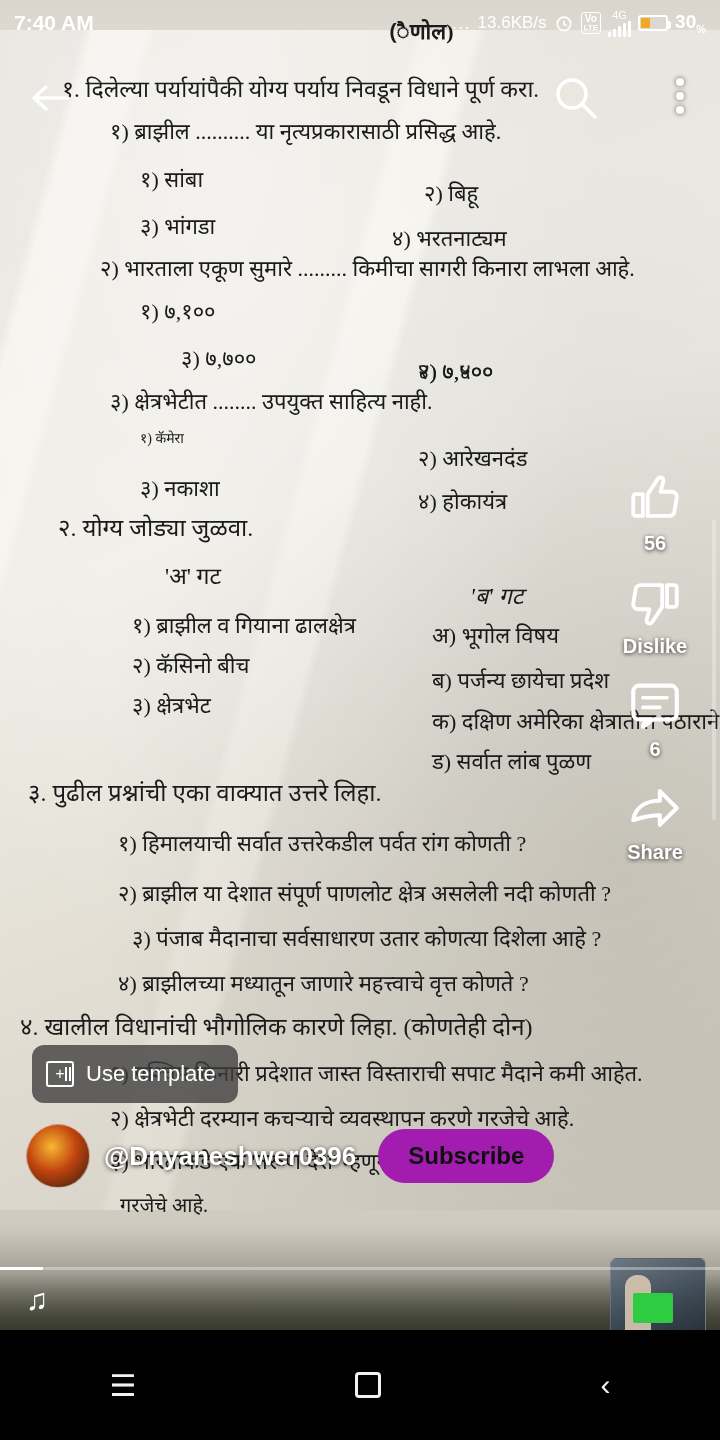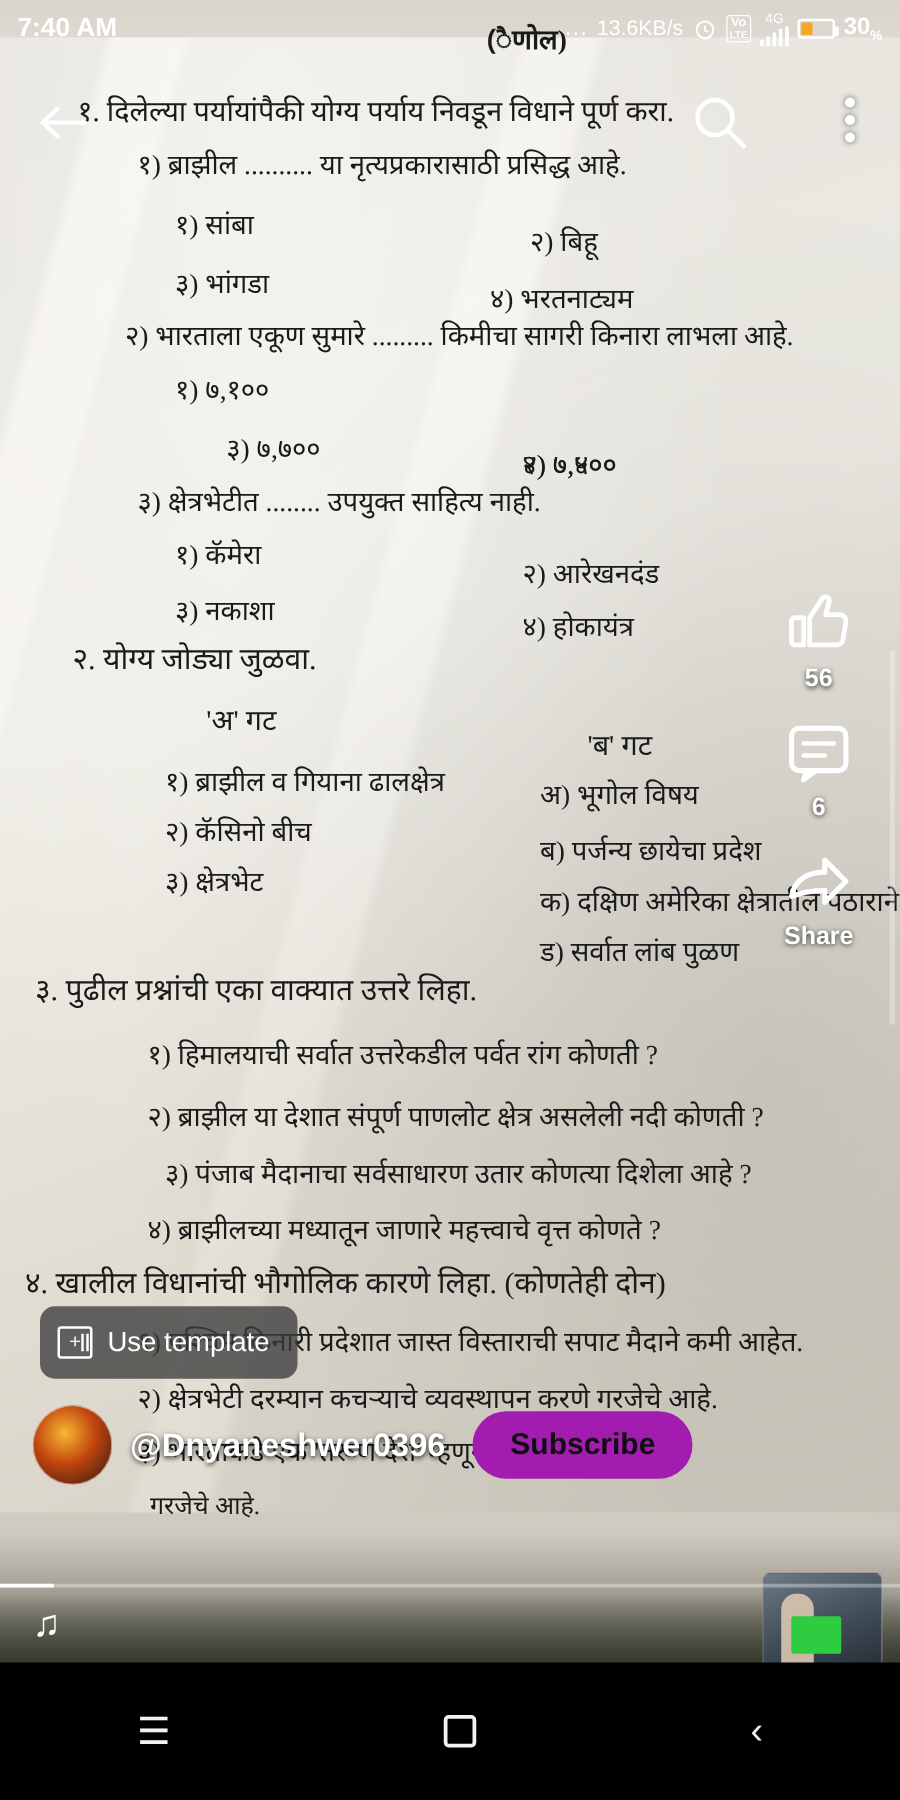--- a/index.html
+++ b/index.html
@@ -169,27 +169,27 @@
           <div class="ln" style="left: 140px; top: 166px; font-size: 22px;">१)  सांबा</div>
           <div class="ln" style="left: 424px; top: 180px; font-size: 22px;">२) बिहू</div>
           <div class="ln" style="left: 140px; top: 213px; font-size: 22px;">३)  भांगडा</div>
           <div class="ln" style="left: 392px; top: 225px; font-size: 22px;">४)  भरतनाट्यम</div>
           <div class="ln" style="left: 100px; top: 255px; font-size: 22px;">२) भारताला एकूण सुमारे ......... किमीचा सागरी किनारा लाभला आहे.</div>
           <div class="ln" style="left: 140px; top: 298px; font-size: 22px;">१) ७,१००</div>
           <div class="ln" style="left: 418px; top: 312px; font-size: 22px; margin-top: 46px;">२) ७,४००</div>
           <div class="ln" style="left: 140px; top: 345px; font-size: 22px; margin-left: 41px;">३) ७,७००</div>
           <div class="ln" style="left: 418px; top: 358px; font-size: 22px;">४) ७,५००</div>
           <div class="ln" style="left: 110px; top: 388px; font-size: 22px;">३) क्षेत्रभेटीत ........ उपयुक्त साहित्य नाही.</div>
-          <div class="ln" style="left: 140px; top: 430px; font-size: 22px;">१) कॅमेरा</div>
+          <div class="ln" style="left: 140px; top: 430px; font-size: 14px;">१) कॅमेरा</div>
           <div class="ln" style="left: 418px; top: 445px; font-size: 22px;">२) आरेखनदंड</div>
           <div class="ln" style="left: 140px; top: 475px; font-size: 22px;">३) नकाशा</div>
           <div class="ln" style="left: 418px; top: 488px; font-size: 22px;">४) होकायंत्र</div>
           <div class="ln" style="left: 58px; top: 513px; font-size: 24px;">२. योग्य जोड्या जुळवा.</div>
           <div class="ln" style="left: 165px; top: 562px; font-size: 23px;">'अ' गट</div>
-          <div class="ln" style="left: 470px; top: 582px; font-size: 23px;">'ब' गट</div>
+          <div class="ln" style="left: 470px; top: 582px; font-size: 23px; font-style: italic;">'ब' गट</div>
           <div class="ln" style="left: 132px; top: 612px; font-size: 22px;">१)  ब्राझील व गियाना ढालक्षेत्र</div>
           <div class="ln" style="left: 432px; top: 622px; font-size: 22px;">अ)  भूगोल विषय</div>
           <div class="ln" style="left: 132px; top: 652px; font-size: 22px;">२)  कॅसिनो बीच</div>
           <div class="ln" style="left: 432px; top: 667px; font-size: 22px;">ब)  पर्जन्य छायेचा प्रदेश</div>
           <div class="ln" style="left: 132px; top: 692px; font-size: 22px;">३)  क्षेत्रभेट</div>
           <div class="ln" style="left: 432px; top: 708px; font-size: 22px;">क)  दक्षिण अमेरिका क्षेत्रातील पठाराने</div>
           <div class="ln" style="left: 432px; top: 748px; font-size: 22px;">ड)  सर्वात लांब पुळण</div>
           <div class="ln" style="left: 28px; top: 778px; font-size: 24px;">३. पुढील प्रश्नांची एका वाक्यात उत्तरे लिहा.</div>
           <div class="ln" style="left: 118px; top: 830px; font-size: 22px;">१)  हिमालयाची सर्वात उत्तरेकडील पर्वत रांग कोणती ?</div>
           <div class="ln" style="left: 118px; top: 880px; font-size: 22px;">२)  ब्राझील या देशात संपूर्ण पाणलोट क्षेत्र असलेली नदी कोणती ?</div>
@@ -260,20 +260,28 @@
       <span class="ico">
         <svg viewBox="0 0 24 24">
             <path d="M7 10v9H4a1 1 0 0 1-1-1v-7a1 1 0 0 1 1-1h3zm2 0l4.2-6.4c.4-.6 1.3-.7 1.8-.2.4.4.6 1 .4 1.5L14.3 9H19a2 2 0 0 1 2 2.3l-1 6A2 2 0 0 1 18 19H9V10z" fill="none" stroke="#fff" stroke-width="1.6" stroke-linejoin="round"></path>
           </svg>
       </span>
       <span class="cap">56</span>
     </div>
     <div class="act">
       <span class="ico">
         <svg viewBox="0 0 24 24">
+            <path d="M17 14V5h3a1 1 0 0 1 1 1v7a1 1 0 0 1-1 1h-3zm-2 0l-4.2 6.4c-.4.6-1.3.7-1.8.2-.4-.4-.6-1-.4-1.5L9.7 15H5a2 2 0 0 1-2-2.3l1-6A2 2 0 0 1 6 5h9v9z" fill="none" stroke="#fff" stroke-width="1.6" stroke-linejoin="round"></path>
+          </svg>
+      </span>
+      <span class="cap">Dislike</span>
+    </div>
+    <div class="act">
+      <span class="ico">
+        <svg viewBox="0 0 24 24">
             <rect x="3" y="4" width="18" height="14" rx="2.5" fill="none" stroke="#fff" stroke-width="1.7"></rect>
             <path d="M8 18l-1 3 4-3" fill="none" stroke="#fff" stroke-width="1.7" stroke-linejoin="round"></path>
             <path d="M7 9h10M7 13h7" stroke="#fff" stroke-width="1.5" stroke-linecap="round"></path>
           </svg>
       </span>
       <span class="cap">6</span>
     </div>
     <div class="act">
       <span class="ico">
         <svg viewBox="0 0 24 24">

